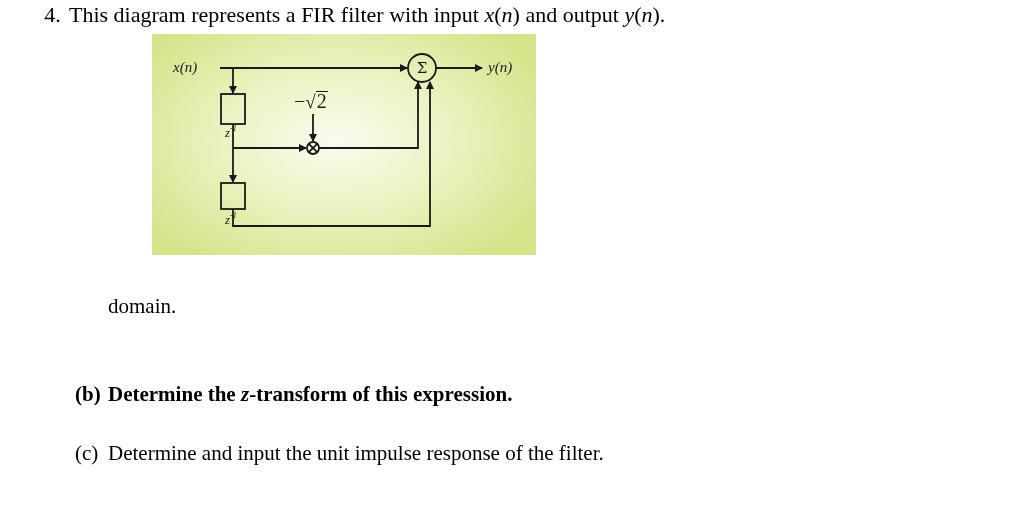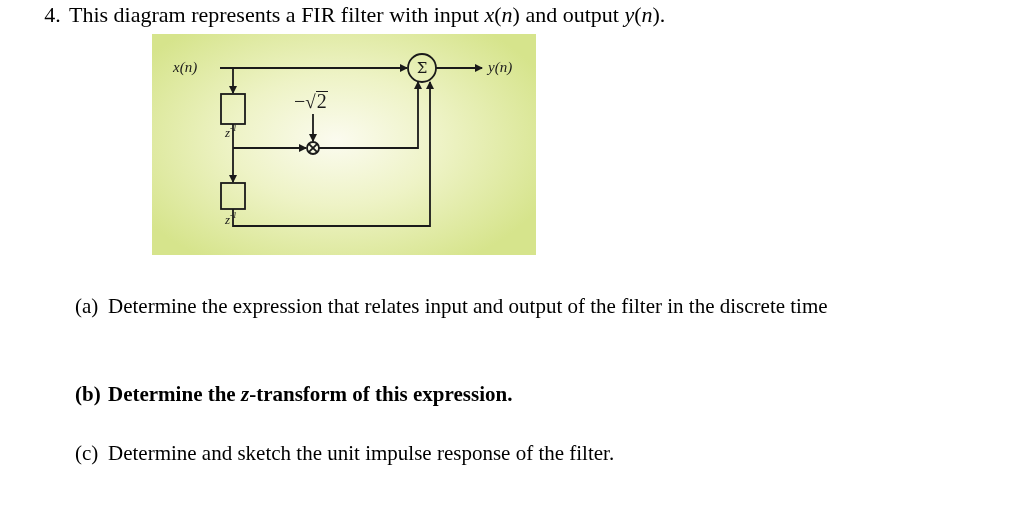--- a/index.html
+++ b/index.html
@@ -158,24 +158,22 @@
 
   <div class="delay-label" style="left:73px; top:68px;">
     <span>z</span><sup>-1</sup>
   </div>
   <div class="delay-label" style="left:73px; top:155px;">
     <span>z</span><sup>-1</sup>
   </div>
 </div>
 
 <div class="part" style="top:292px;">
-  <div>
-    <span class="tag">(a)</span><span>Determine the expression that relates input and output of the filter in the discrete time</span>
-  </div>
+  <div class="body-cont">domain.</div>
 </div>
 
 <div class="part" style="top:380px;font-weight:bold;">
   <span class="tag">(b)</span><span>Determine the </span><i>z</i><span>-transform of this expression.</span>
 </div>
 
 <div class="part" style="top:439px;">
-  <span class="tag">(c)</span><span>Determine and sketch the unit impulse response of the filter.</span>
+  <span class="tag">(c)</span><span>Determine and input the unit impulse response of the filter.</span>
 </div>
 
 </body></html>

